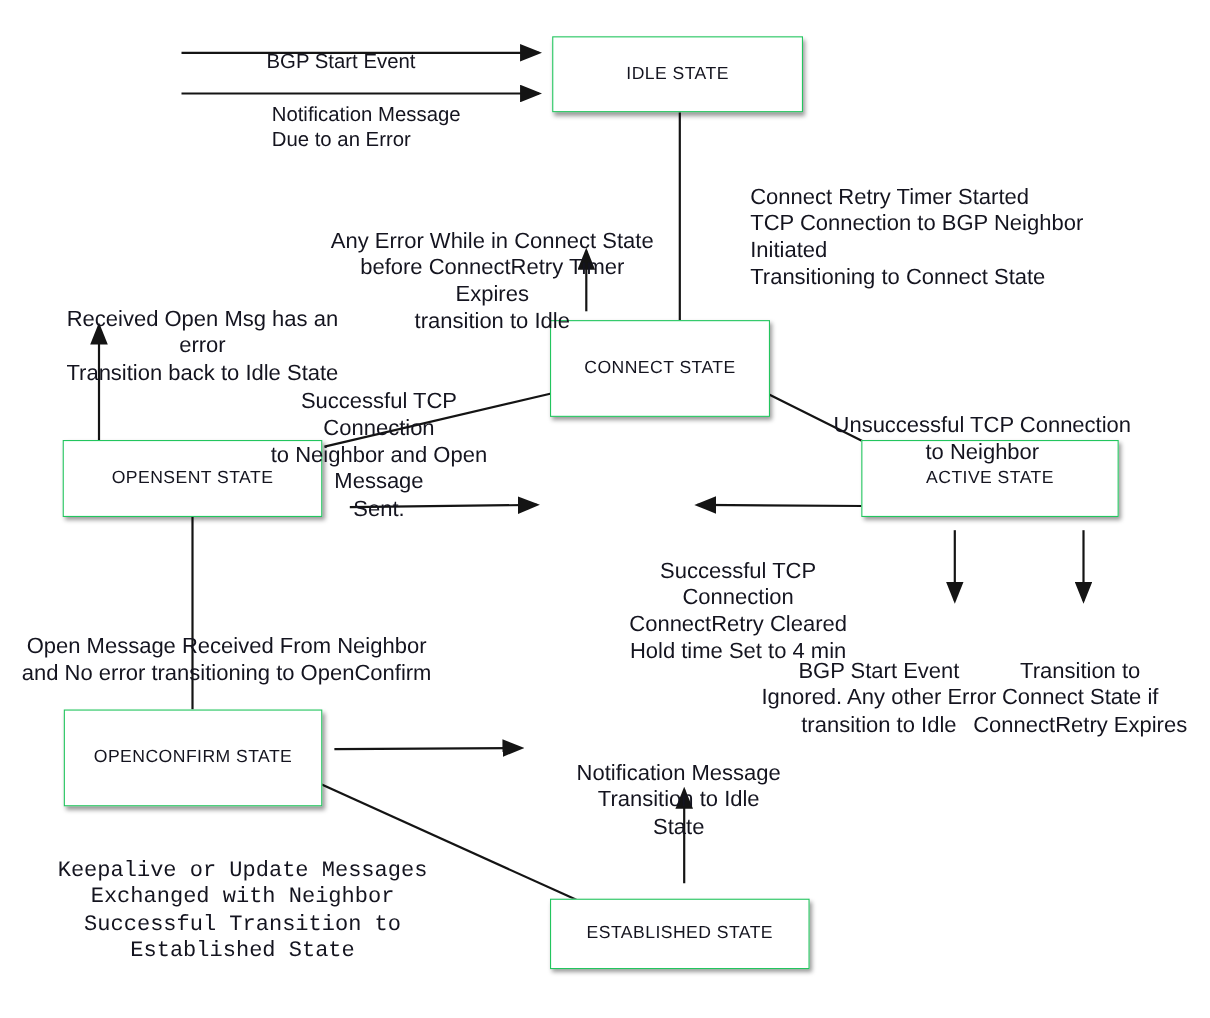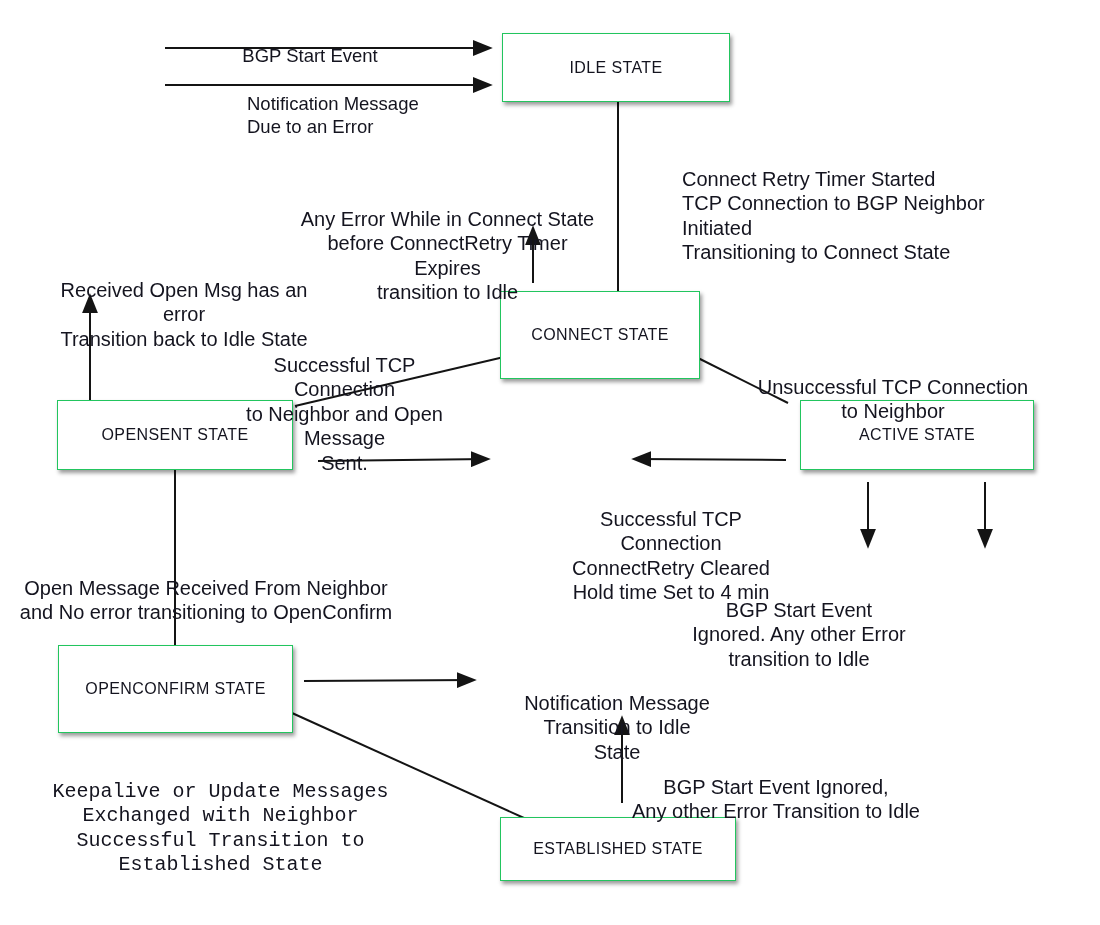--- a/index.html
+++ b/index.html
@@ -76,21 +76,21 @@
       <line x1="622" y1="803" x2="622" y2="718" marker-end="url(#ah)"></line>
     </g>
   </svg>
 
   <div class="state-box" style="left:502px; top:33px;  width:228px; height:69px;">IDLE STATE</div>
 
   <div class="state-box" style="left:500px; top:291px; width:200px; height:88px;">CONNECT STATE</div>
 
   <div class="state-box" style="left:57px;  top:400px; width:236px; height:70px;">OPENSENT STATE</div>
 
-  <div class="state-box" style="left:783px; top:400px; width:234px; height:70px;margin-left:17px;">ACTIVE STATE</div>
+  <div class="state-box" style="left:783px; top:400px; width:234px; height:70px;">ACTIVE STATE</div>
 
   <div class="state-box" style="left:58px;  top:645px; width:235px; height:88px;">OPENCONFIRM STATE</div>
 
   <div class="state-box" style="left:500px; top:817px; width:236px; height:64px;">ESTABLISHED STATE</div>
 
   <div class="lbl big center" style="left:195px; top:14px; width:230px;">BGP Start Event</div>
 
   <div class="lbl big left" style="left:247px; top:93px; width:240px;">Notification Message
 Due to an Error</div>
 
@@ -114,27 +114,28 @@
 
 
   <div class="lbl center" style="left:548px; top:476px; width:246px;">Successful TCP Connection
 ConnectRetry Cleared
 Hold time Set to 4 min</div>
 
   <div class="lbl center" style="left:690px; top:567px; width:218px;">BGP Start Event
 Ignored. Any other Error
 transition to Idle</div>
 
+  <div class="lbl center" style="left:882px; top:567px; width:200px;">Transition to
+Connect State if
+ConnectRetry Expires</div>
 
   <div class="lbl center" style="left:10px; top:545px; width:392px;">Open Message Received From Neighbor
 and No error transitioning to OpenConfirm</div>
 
   <div class="lbl center" style="left:518px; top:660px; width:198px;">Notification Message
 Transition to Idle State</div>
 
   <div class="lbl center" style="left:38px; top:749px; width:365px;font-family:Liberation Mono, monospace;">Keepalive or Update Messages
 Exchanged with Neighbor
 Successful Transition to Established State</div>
 
-  <div class="lbl center" style="left:630px; top:744px; width:292px;">BGP Start Event Ignored,
-Any other Error Transition to Idle</div>
 
 </div>
 
 </body></html>

